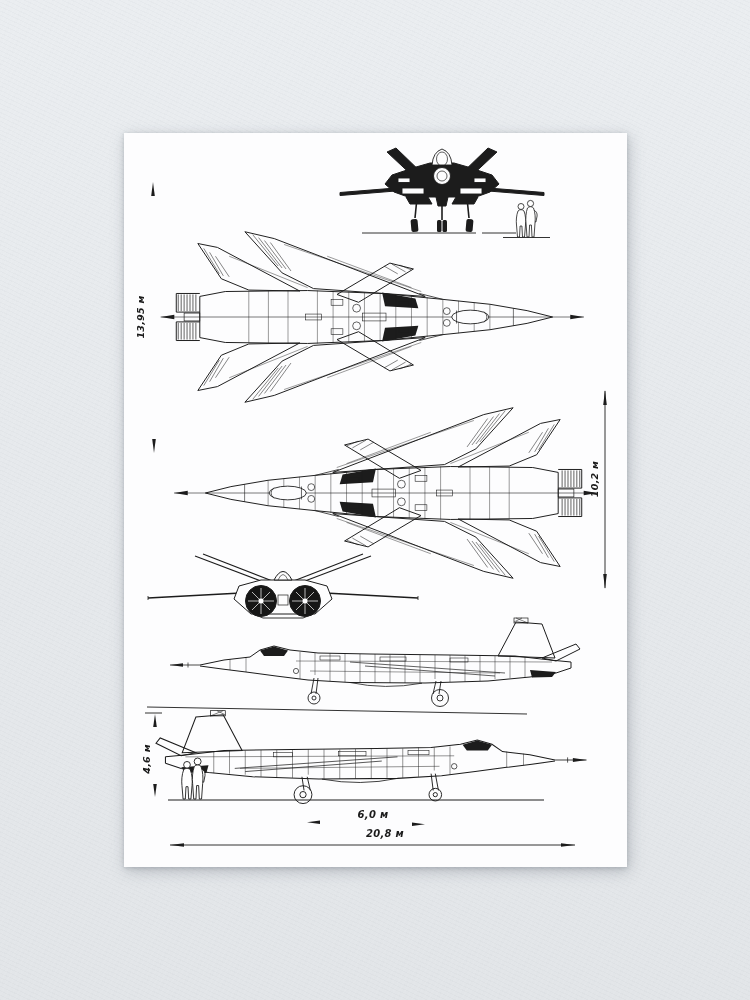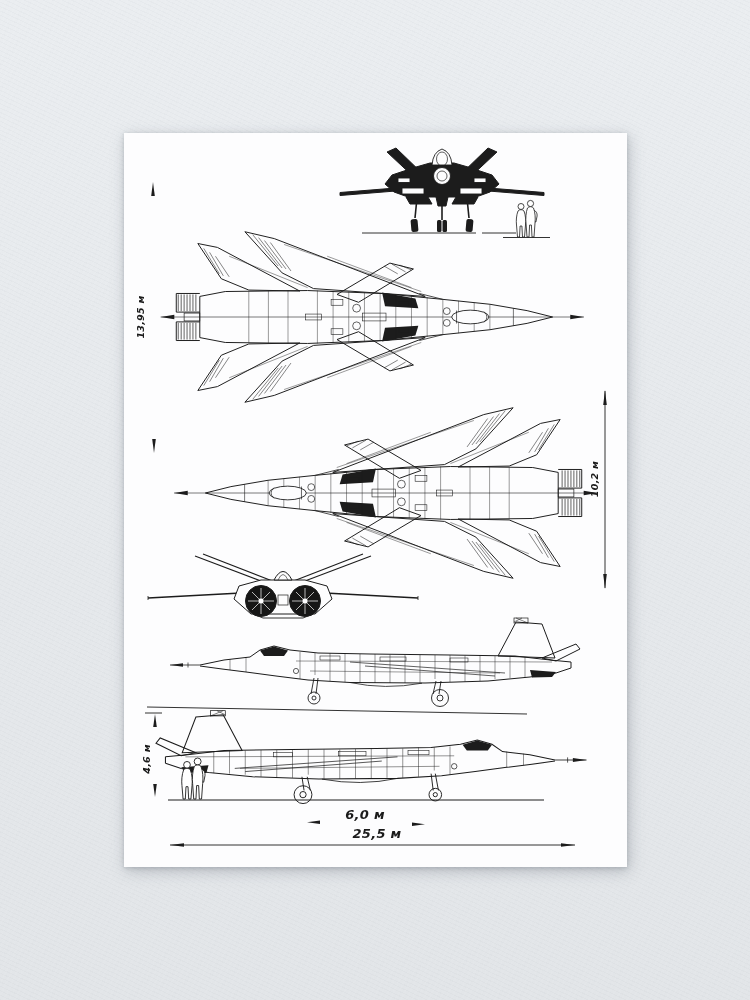--- a/index.html
+++ b/index.html
@@ -20,21 +20,21 @@
     box-shadow:2px 4px 14px rgba(96,106,118,.35), 0 1px 4px rgba(96,106,118,.28);
   }
   .poster svg{position:absolute;left:0;top:0;}
   .dim-label{
     position:absolute;color:#1b1b1b;white-space:nowrap;
     font-style:italic;font-weight:600;letter-spacing:.3px;
     font-family:"DejaVu Sans", sans-serif;
     transform:translate(-50%,-50%);
   }
   .dim-label.vert{transform:translate(-50%,-50%) rotate(-90deg);}
-  .fs9{font-size:9.5px;} .fs10{font-size:13px;}
+  .fs9{font-size:9.5px;} .fs10{font-size:10px;margin-left:8px;}
 </style>
 </head>
 <body>
 
 <div class="wall-texture"></div>
 
 <div class="poster">
 
   <svg width="503" height="734" viewBox="0 0 503 734">
     <defs>
@@ -308,14 +308,14 @@
       <line x1="46" y1="712" x2="451" y2="712" stroke-width="0.9"></line>
       <polygon points="60,710.2 46,712 60,713.8" stroke="none"></polygon>
       <polygon points="437,710.2 451,712 437,713.8" stroke="none"></polygon>
     </g>
   </svg>
 
   <span class="dim-label vert fs9" style="left:16px;top:184px;">13,95 м</span>
   <span class="dim-label vert fs9" style="left:470px;top:346px;">10,2 м</span>
   <span class="dim-label vert fs9" style="left:22px;top:626px;">4,6 м</span>
   <span class="dim-label fs10" style="left:241px;top:681px;">6,0 м</span>
-  <span class="dim-label fs10" style="left:253px;top:700px;">25,5 м</span>
+  <span class="dim-label fs10" style="left:253px;top:700px;">20,8 м</span>
 </div>
 
 </body></html>

